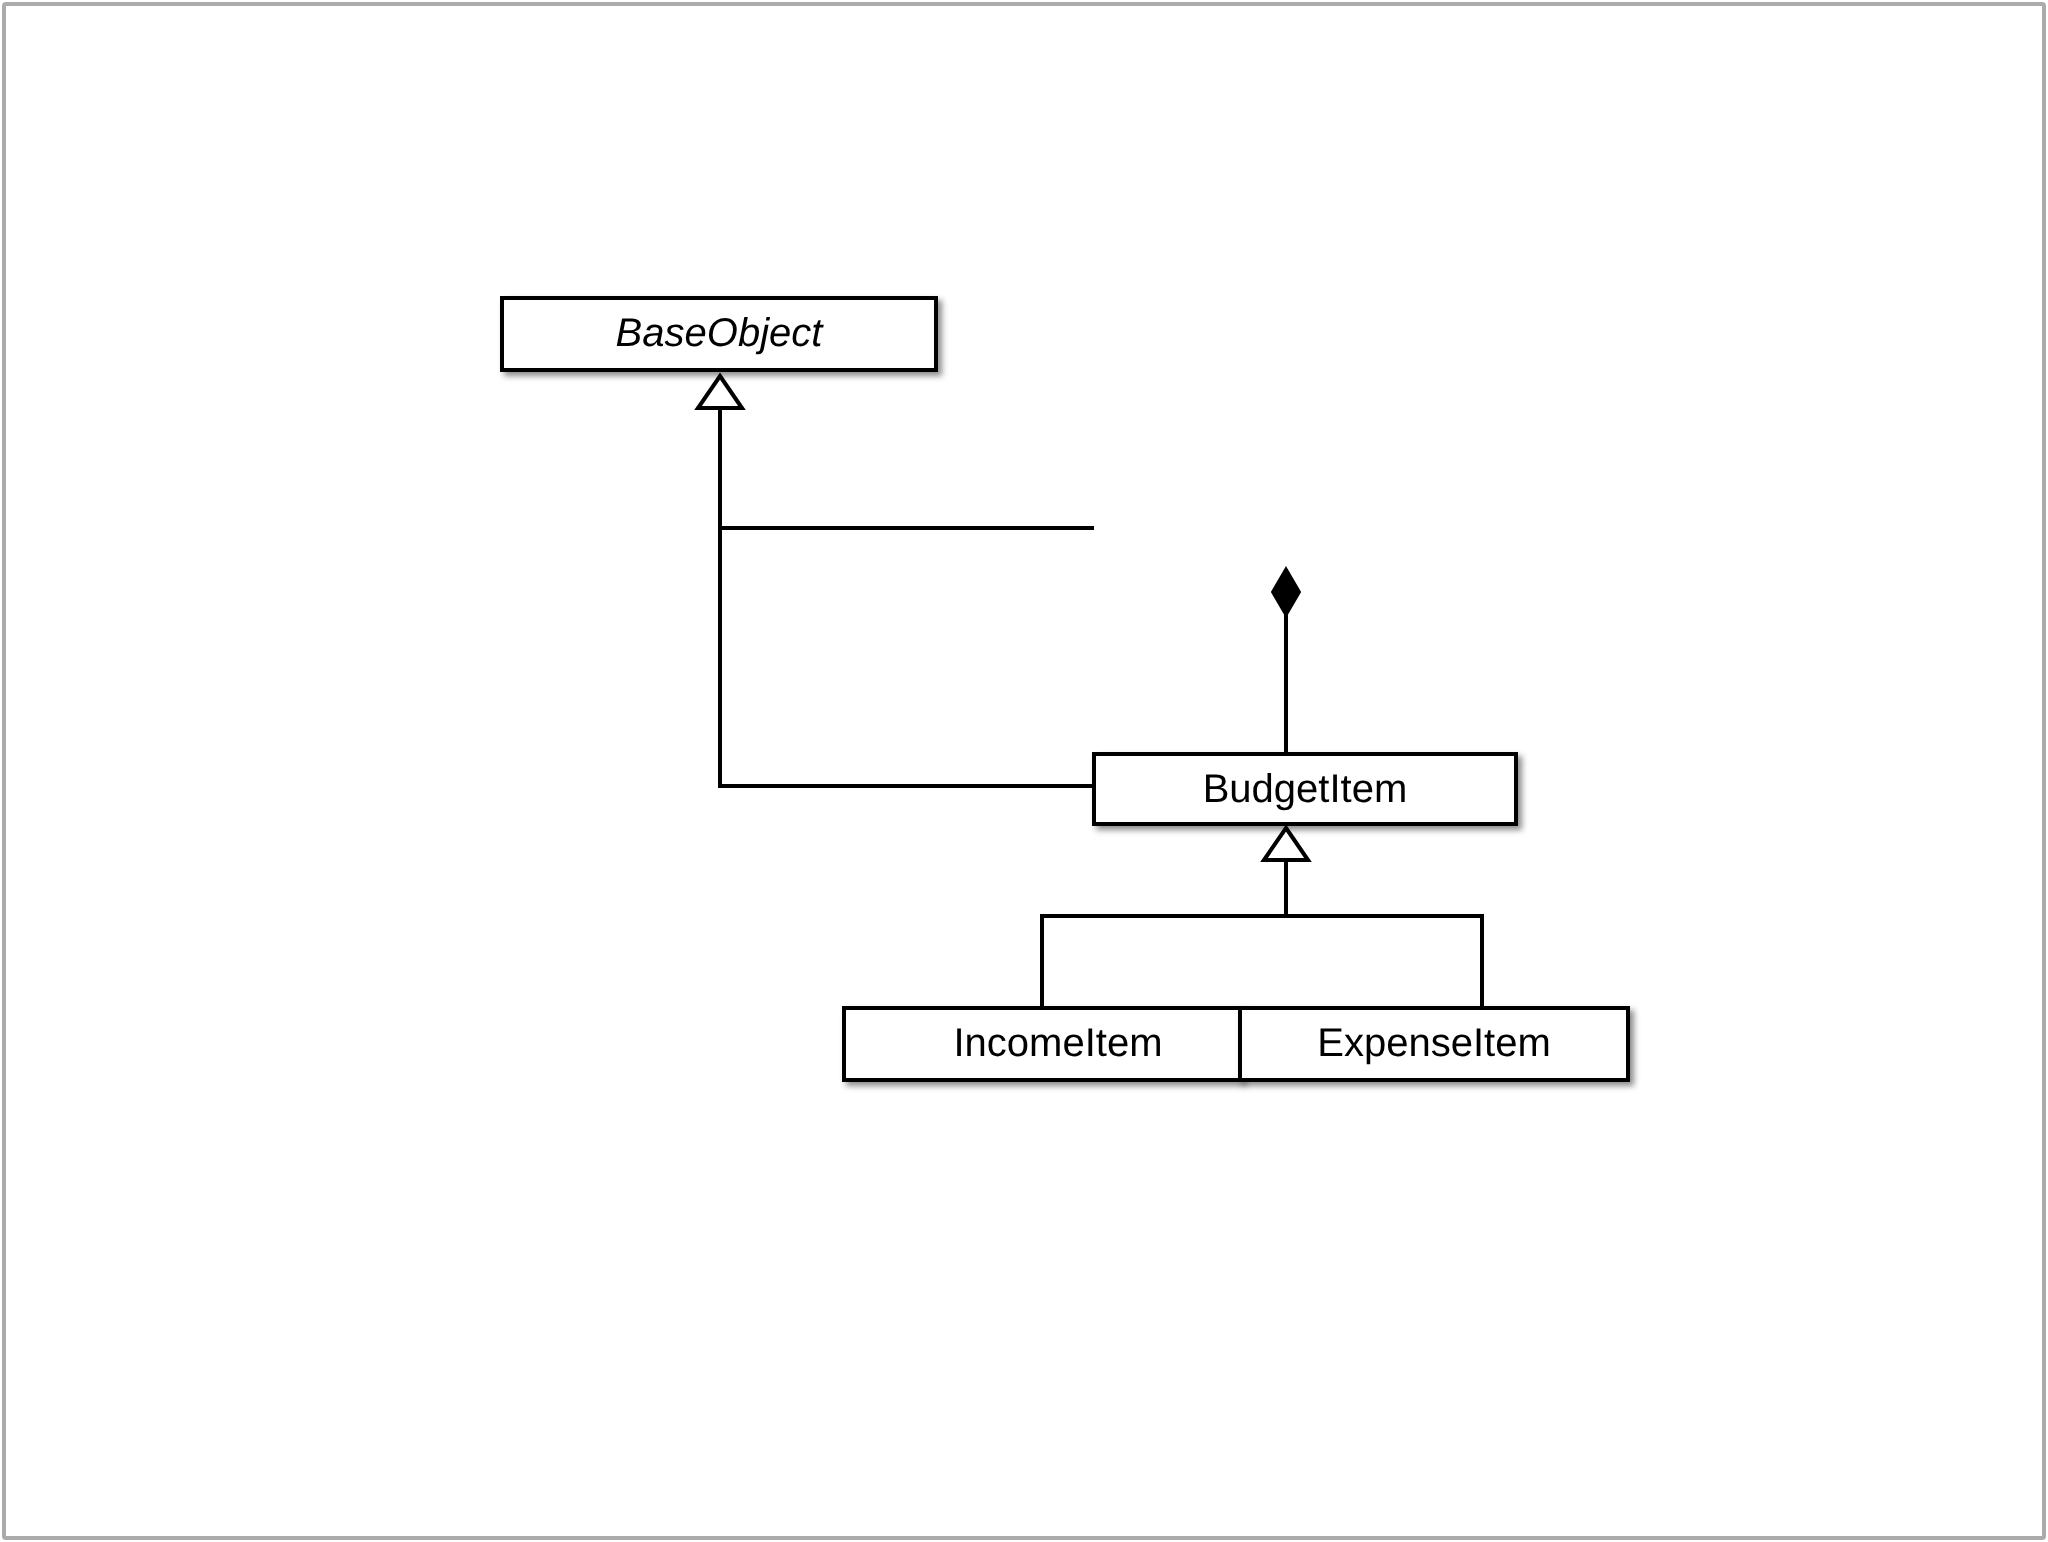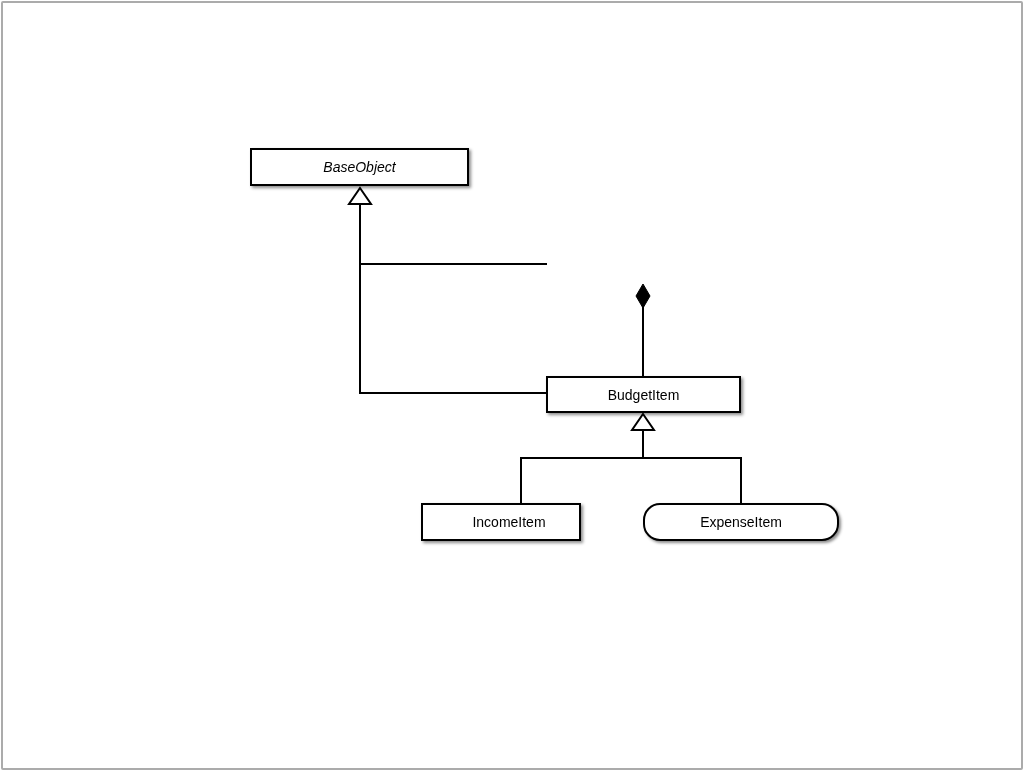--- a/index.html
+++ b/index.html
@@ -23,43 +23,43 @@
   }
   .node {
     position: absolute;
     box-sizing: border-box;
     background: #ffffff;
     border: 2px solid #000000;
     box-shadow: 2px 2px 3px rgba(0,0,0,0.45);
     display: flex;
     align-items: center;
     justify-content: center;
-    font-size: 14px;
+    font-size: 20px;
     color: #000000;
     z-index: 2;
     line-height: 1;
   }
   .node.abstract { font-style: italic; }
   .edge {
     position: absolute;
     background: #000000;
     z-index: 1;
   }
   .marker {
     position: absolute;
     z-index: 3;
     display: block;
   }
 
   
   #n-baseobject      { left: 247px; top: 145px; width: 219px; height: 38px; }
   #n-budgetcategory  { left: 543px; top: 245px; width: 197px; height: 37px; }
-  #n-budgetitem      { left: 543px; top: 373px; width: 195px; height: 37px; }
-  #n-incomeitem      { left: 418px; top: 500px; width: 160px; height: 38px; padding-left: 16px; }
-  #n-expenseitem     { left: 640px; top: 500px; width: 196px; height: 38px; border-radius: 17px; }
+  #n-budgetitem      { left: 543px; top: 373px; width: 213px; height: 37px; }
+  #n-incomeitem      { left: 418px; top: 500px; width: 200px; height: 38px; padding-left: 16px; }
+  #n-expenseitem     { left: 616px; top: 500px; width: 196px; height: 38px; }
 
   
   #e-base-vert       { left: 356px; top: 201px; width: 2px;  height: 190px; }
   #e-cat-horiz       { left: 356px; top: 260px; width: 188px; height: 2px; }
   #e-item-horiz      { left: 356px; top: 389px; width: 188px; height: 2px; }
   #e-comp-vert       { left: 639px; top: 303px; width: 2px;  height: 71px; }
   #e-tri2-vert       { left: 639px; top: 427px; width: 2px;  height: 29px; }
   #e-branch-horiz    { left: 517px; top: 454px; width: 222px; height: 2px; }
   #e-income-vert     { left: 517px; top: 454px; width: 2px;  height: 47px; }
   #e-expense-vert    { left: 737px; top: 454px; width: 2px;  height: 47px; }

